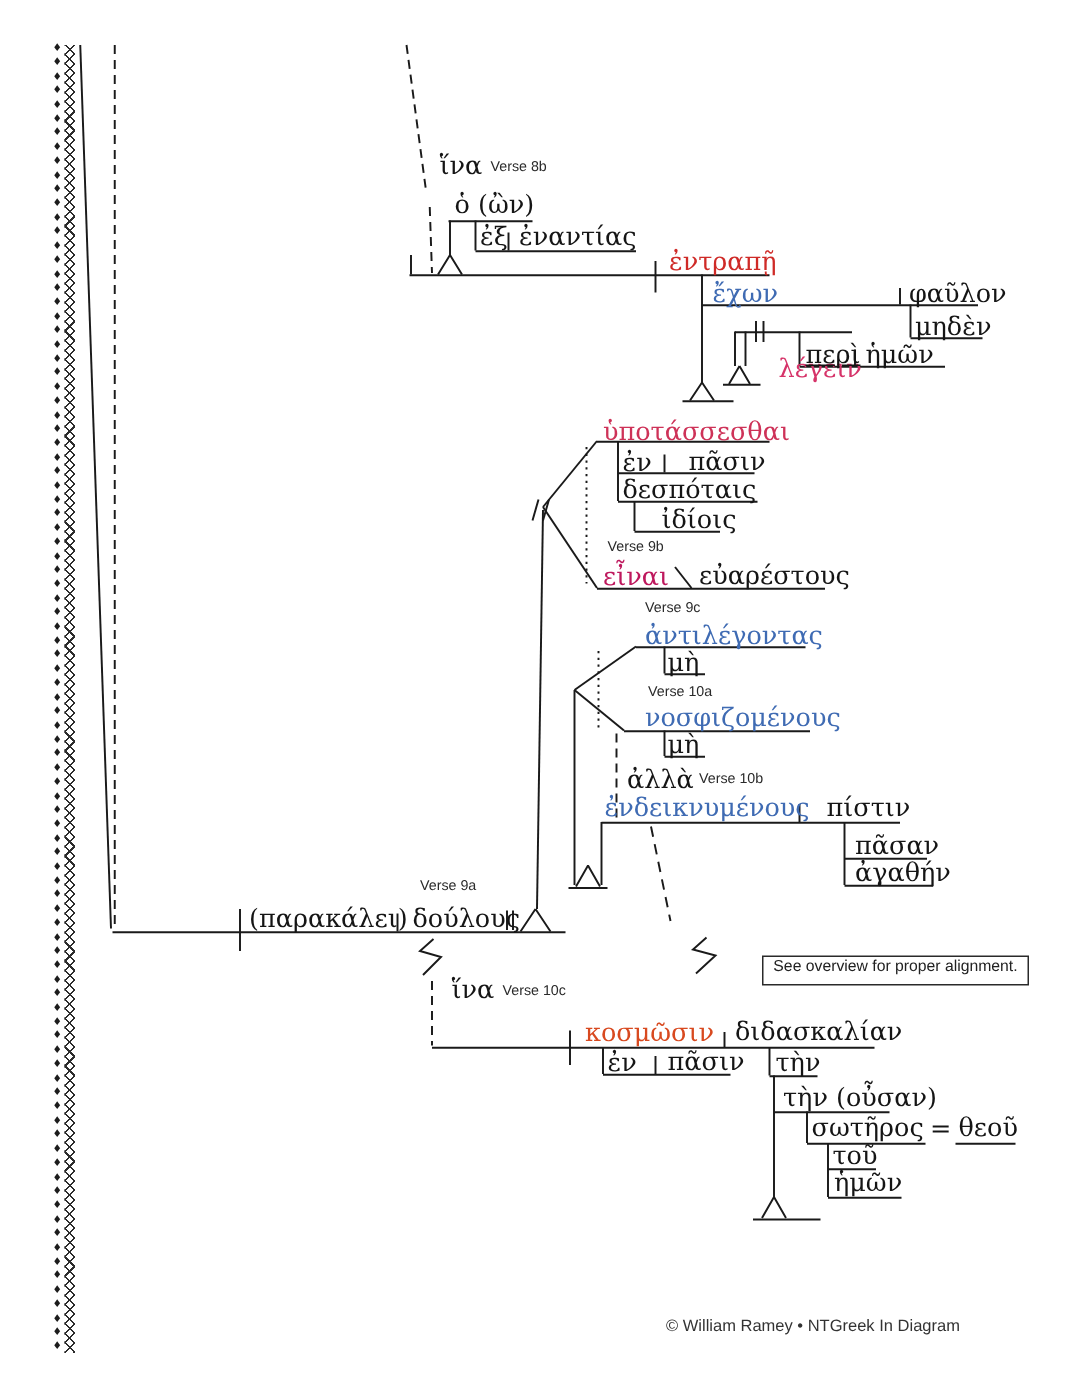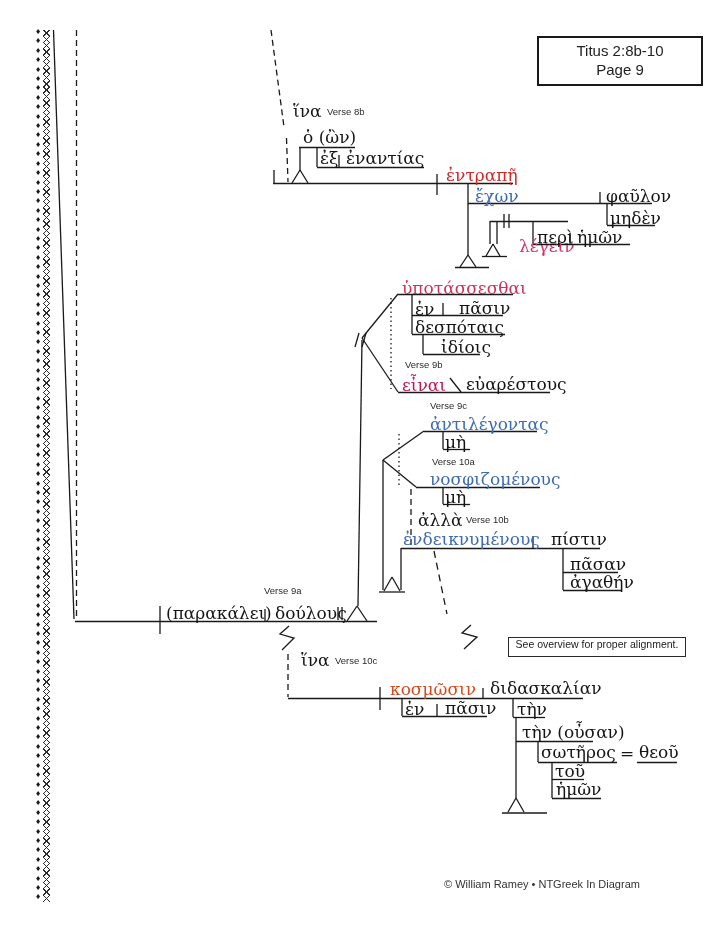--- a/index.html
+++ b/index.html
@@ -232,24 +232,20 @@
       <line x1="538" y1="762.5" x2="617" y2="762.5"></line>
       <line x1="637" y1="762.5" x2="677" y2="762.5"></line>
       <line x1="552" y1="762" x2="552" y2="798"></line>
       <line x1="552" y1="779.5" x2="584" y2="779.5"></line>
       <line x1="552" y1="798.5" x2="601" y2="798.5"></line>
       <path d="M516,798 L508,812 M516,798 L524,812"></path>
       <line x1="502" y1="813" x2="547" y2="813"></line>
     </g>
   </svg>
 
-  <div class="titlebox">
-    <div>Titus 2:8b-10</div>
-    <div>Page 9</div>
-  </div>
 
   <div class="notebox">
     <span>See overview for proper alignment.</span>
   </div>
 
   <span class="w" style="left:293px;top:103px;">ἵνα</span>
   <span class="vlabel" style="left:327px;top:107px;">Verse 8b</span>
   <span class="w" style="left:303px;top:129px;">ὁ (ὢν)</span>
   <span class="w" style="left:320px;top:150px;">ἐξ</span>
   <span class="w" style="left:346px;top:150px;">ἐναντίας</span>
@@ -276,21 +272,21 @@
   <span class="vlabel" style="left:432px;top:457px;">Verse 10a</span>
   <span class="w" style="left: 430px; top: 471px; color: rgb(63, 107, 179);">νοσφιζομένους</span>
   <span class="w" style="left:445px;top:489px;">μὴ</span>
   <span class="w" style="left:418px;top:512px;">ἀλλὰ</span>
   <span class="vlabel" style="left:466px;top:515px;">Verse 10b</span>
   <span class="w" style="left: 403px; top: 531px; color: rgb(63, 107, 179);">ἐνδεικνυμένους</span>
   <span class="w" style="left:551px;top:531px;">πίστιν</span>
   <span class="w" style="left:570px;top:556px;">πᾶσαν</span>
   <span class="w" style="left:570px;top:574px;">ἀγαθήν</span>
 
-  <span class="vlabel" style="left:264px;top:586px;">Verse 9a</span>
+  <span class="vlabel" style="left:280px;top:586px;">Verse 9a</span>
   <span class="w" style="left:166px;top:605px;">(παρακάλει)</span>
   <span class="w" style="left:275px;top:605px;">δούλους</span>
 
   <span class="w" style="left:301px;top:652px;">ἵνα</span>
   <span class="vlabel" style="left:335px;top:656px;">Verse 10c</span>
   <span class="w" style="left: 390px; top: 681px; color: rgb(216, 73, 31);">κοσμῶσιν</span>
   <span class="w" style="left:490px;top:680px;">διδασκαλίαν</span>
   <span class="w" style="left:405px;top:701px;">ἐν</span>
   <span class="w" style="left:445px;top:700px;">πᾶσιν</span>
   <span class="w" style="left:517px;top:701px;">τὴν</span>

